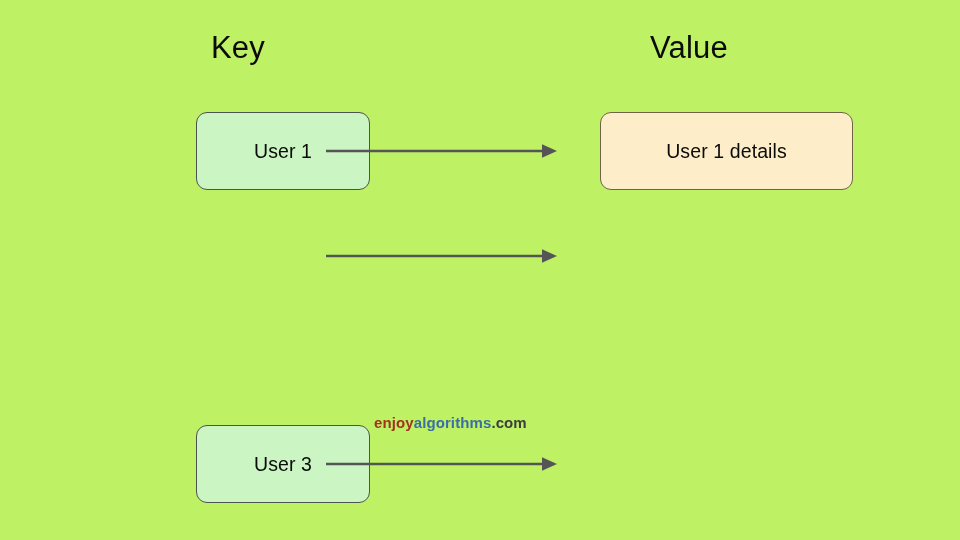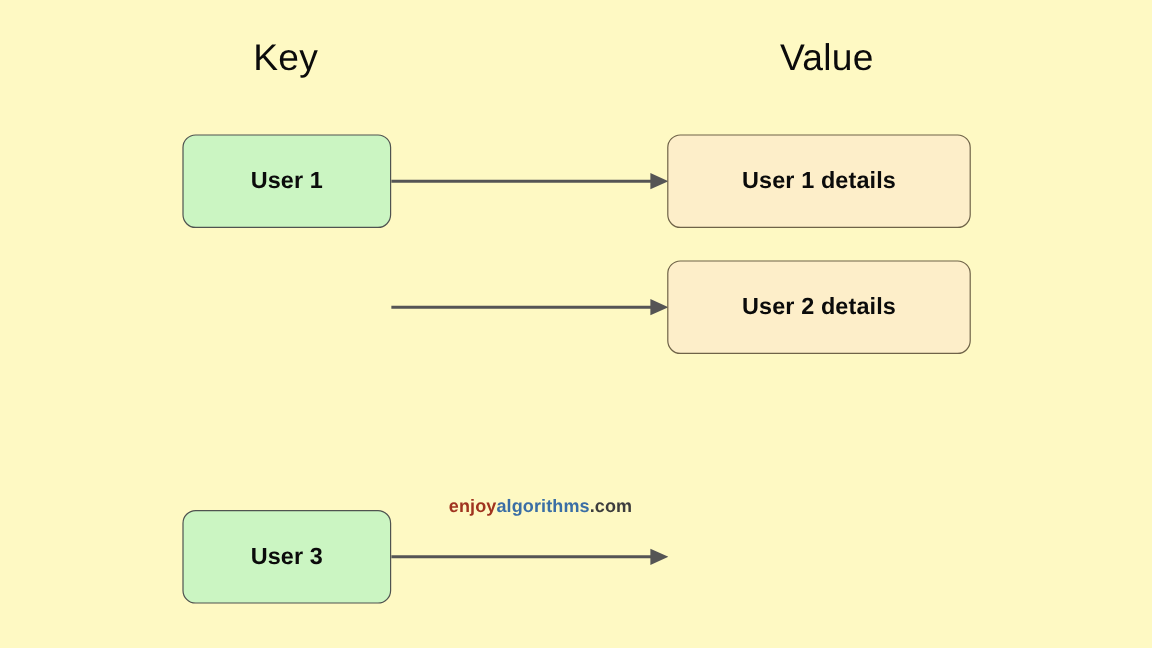--- a/index.html
+++ b/index.html
@@ -8,21 +8,21 @@
     padding: 0;
     background: #ffffff;
   }
   body {
     font-family: "Liberation Sans", sans-serif;
   }
   #canvas {
     position: relative;
     width: 960px;
     height: 540px;
-    background: #fef9c3;
+    background: #bef264;
     overflow: hidden;
   }
 
   
   .column-heading {
     position: absolute;
     font-size: 31px;
     font-weight: 400;
     color: #0b0b0b;
     letter-spacing: 0.2px;
@@ -54,24 +54,25 @@
   .node-box {
     position: absolute;
     top: 0;
     height: 78px;
     box-sizing: border-box;
     border-radius: 11px;
     display: flex;
     align-items: center;
     justify-content: center;
     font-size: 19.5px;
-    font-weight: 700;
+    font-weight: 400;
     color: #0b0b0b;
     white-space: nowrap;
     letter-spacing: 0.1px;
+    margin-left: 44px;
   }
   .key-box {
     left: 152px;
     width: 174px;
     background: #cbf5c2;
     border: 1.4px solid #4f5350;
   }
   .value-box {
     left: 556px;
     width: 253px;
@@ -131,21 +132,20 @@
 
   <div class="pair-row" style="top:217px">
 
     <div class="connector">
       <svg width="231" height="20" viewBox="0 0 231 20">
         <line x1="0" y1="10" x2="218" y2="10" stroke="#555555" stroke-width="2.4"></line>
         <polygon points="216,3.2 231,10 216,16.8" fill="#555555"></polygon>
       </svg>
     </div>
 
-    <div class="node-box value-box">User 2 details</div>
   </div>
 
 
   <div class="pair-row" style="top:425px">
     <div class="node-box key-box">User 3</div>
 
     <div class="connector">
       <svg width="231" height="20" viewBox="0 0 231 20">
         <line x1="0" y1="10" x2="218" y2="10" stroke="#555555" stroke-width="2.4"></line>
         <polygon points="216,3.2 231,10 216,16.8" fill="#555555"></polygon>

